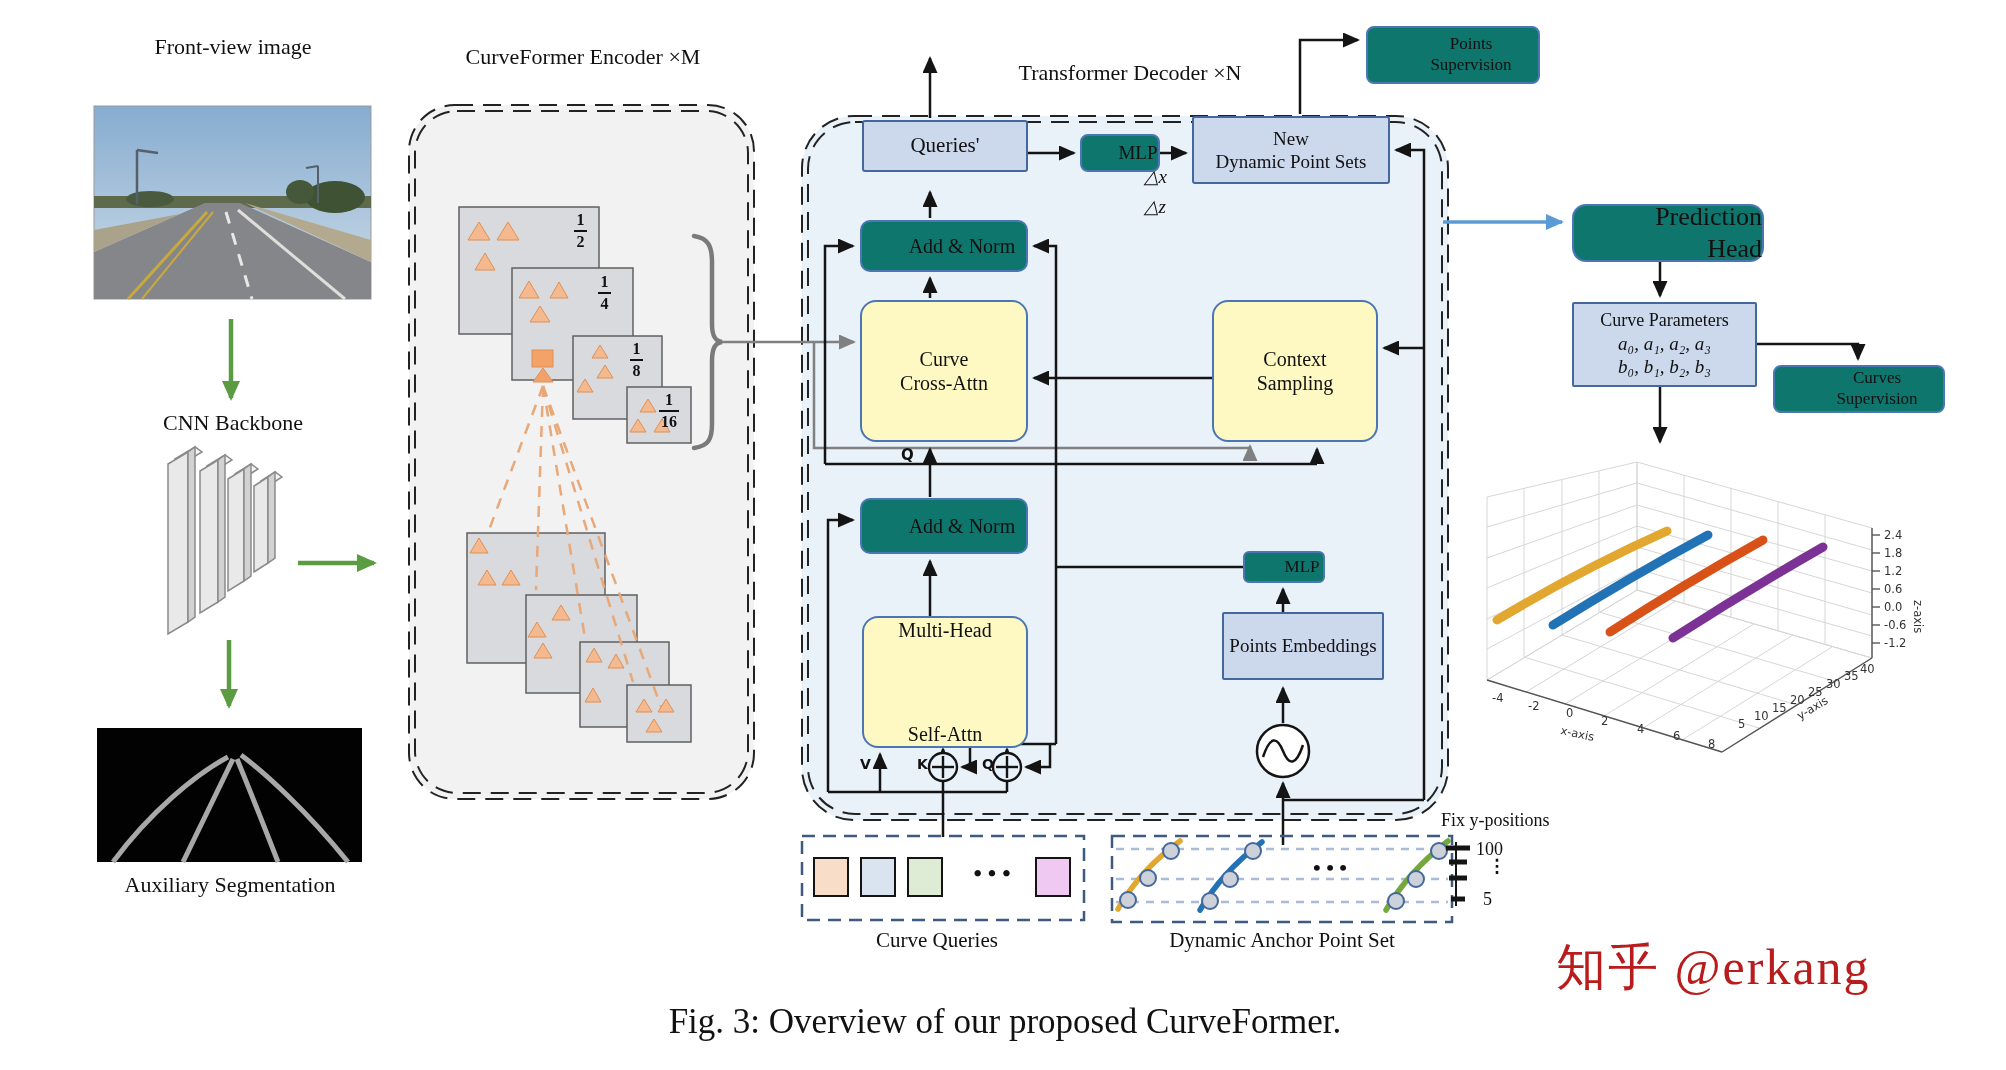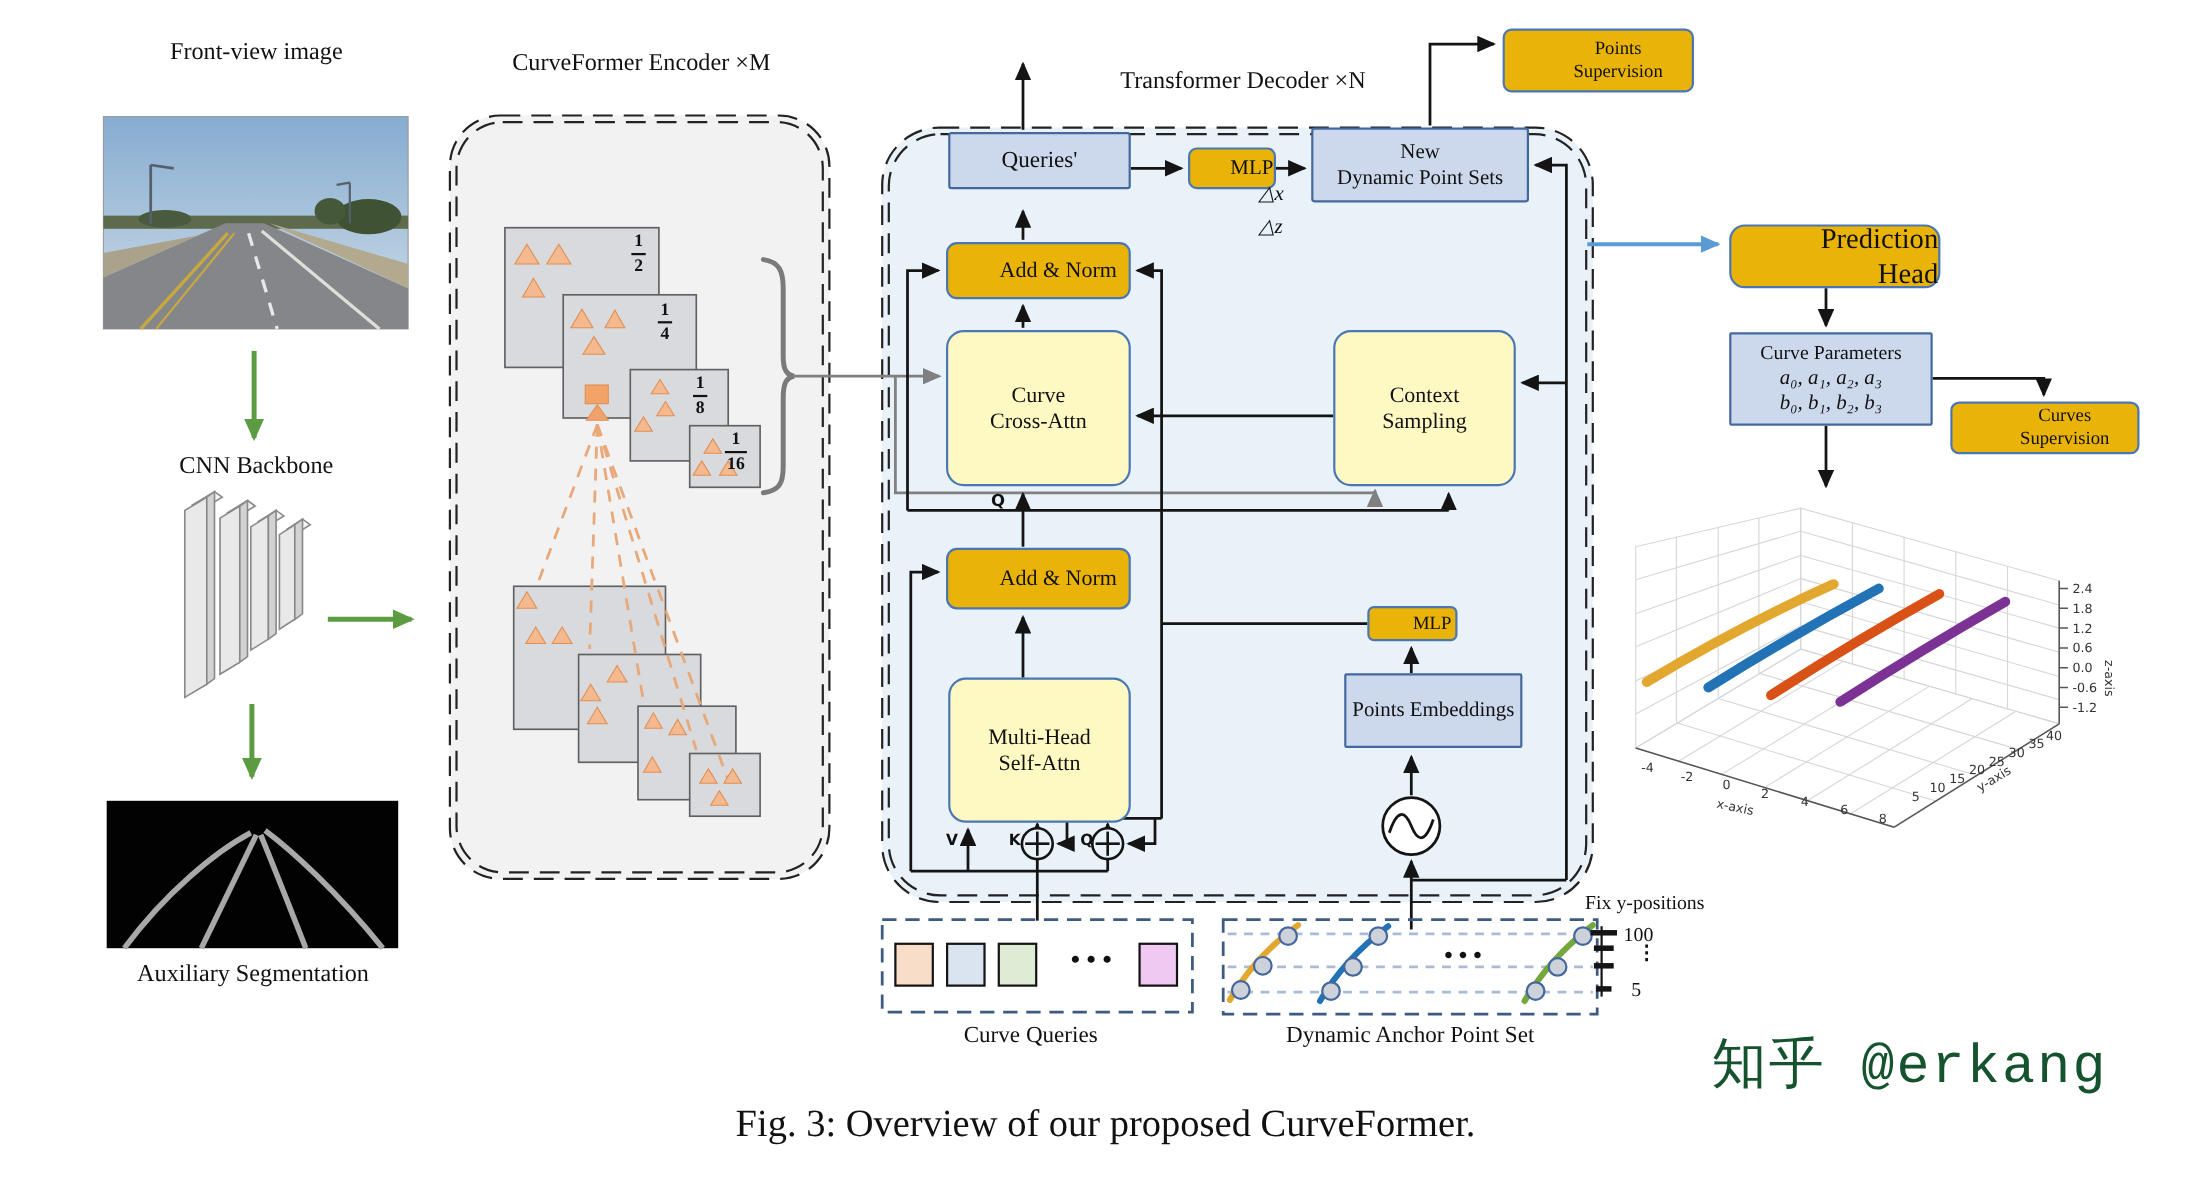--- a/index.html
+++ b/index.html
@@ -2,29 +2,29 @@
 <html><head>
 <meta charset="utf-8">
 <style>
   html,body{margin:0;padding:0;background:#fff;}
   #canvas{position:relative;width:2006px;height:1070px;background:#ffffff;overflow:hidden;
           font-family:"Liberation Serif",serif;color:#111;}
   #wires{position:absolute;left:0;top:0;}
   .lbl{position:absolute;text-align:center;line-height:1.15;}
   .box{position:absolute;box-sizing:border-box;display:flex;flex-direction:column;
        align-items:center;justify-content:center;text-align:center;line-height:1.22;}
-  .wht{background:#eab308;border:2px solid #4a77b4;padding-left:36px;}
+  .wht{background:#0f766e;border:2px solid #4a77b4;padding-left:36px;}
   .lav{background:#ccd8ec;border:2px solid #44689d;}
   .grn{background:#fef9c3;border:2px solid #4a77b4;}
   .frac{position:absolute;display:flex;flex-direction:column;align-items:center;
         font-size:16px;font-weight:bold;line-height:1;}
   .frac .bar{height:2px;background:#111;margin:2px 0;}
   .qsq{position:absolute;width:36px;height:40px;border:2.5px solid #141414;box-sizing:border-box;}
   .portlbl{position:absolute;font-family:"DejaVu Sans",sans-serif;font-weight:bold;font-size:14px;}
-  #watermark{position:absolute;font-family:Liberation Mono, monospace;color:#14532d;
+  #watermark{position:absolute;font-family:Liberation Serif, serif;color:#b91c1c;
              text-shadow:2px 2px 1px #ffffff;font-size:50px;letter-spacing:2px;}
 </style>
 </head>
 <body>
 
 <div id="canvas">
 
 <svg id="wires" width="2006" height="1070" viewBox="0 0 2006 1070">
   <defs>
     <marker id="mk" markerUnits="userSpaceOnUse" markerWidth="17" markerHeight="15" refX="15" refY="7.5" orient="auto">
@@ -369,21 +369,21 @@
   <span>Curve</span>
   <span>Cross-Attn</span>
 </div>
 <div class="box grn" style="left:1212px;top:300px;width:166px;height:142px;font-size:20px;border-radius:16px;">
   <span>Context</span>
   <span>Sampling</span>
 </div>
 <div class="box wht" style="left:860px;top:498px;width:168px;height:56px;font-size:20px;border-radius:10px;">
   <span>Add &amp; Norm</span>
 </div>
-<div class="box grn" style="left:862px;top:616px;width:166px;height:132px;font-size:20px;border-radius:16px;">
+<div class="box grn" style="left:862px;top:616px;width:166px;height:132px;font-size:20px;border-radius:16px;justify-content:space-between;">
   <span>Multi-Head</span>
   <span>Self-Attn</span>
 </div>
 <div class="box wht" style="left:1243px;top:551px;width:82px;height:32px;font-size:17px;border-radius:6px;">
   <span>MLP</span>
 </div>
 <div class="box lav" style="left:1222px;top:612px;width:162px;height:68px;font-size:19px;border-radius:2px;">
   <span>Points Embeddings</span>
 </div>
 

